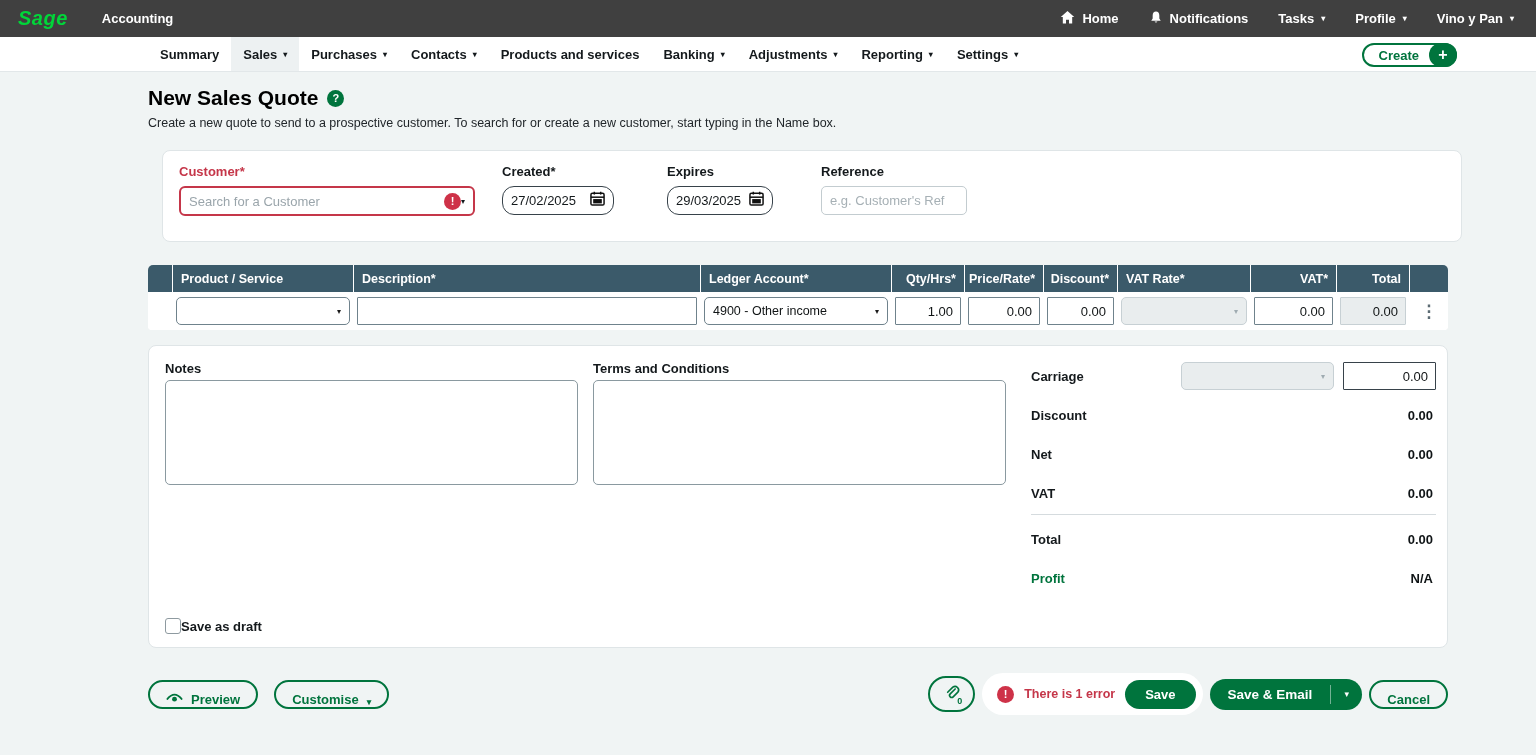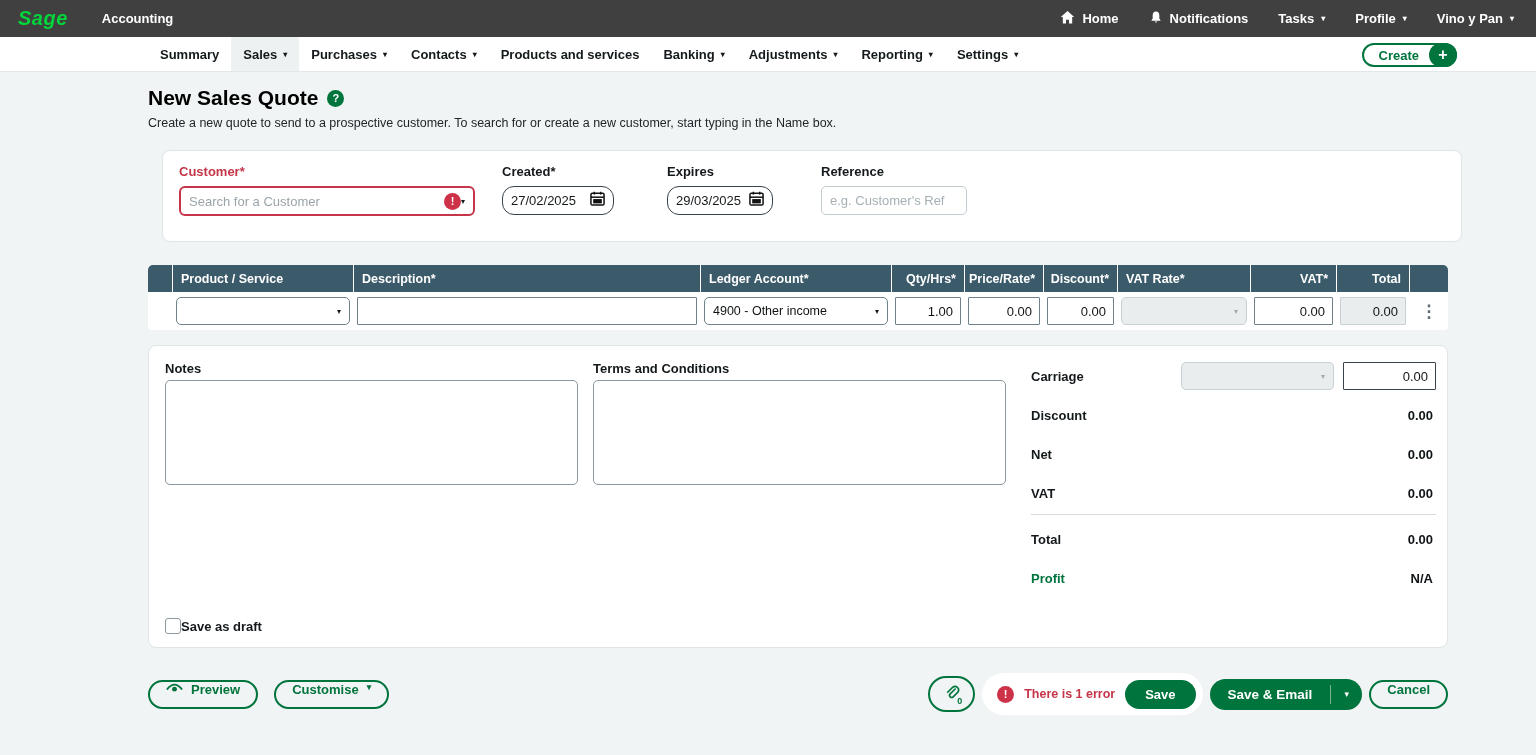--- a/index.html
+++ b/index.html
@@ -82,21 +82,21 @@
   .carriage-input .inp { border-color:#37424a; }
   .totals-divider { position:absolute; left:882px; top:168px; width:405px; height:1px; background:#d5dbde; }
   .profit-label { color:#00743d; }
 
   .draft-row { position:absolute; left:16px; top:272px; display:flex; align-items:center; gap:0; }
   .checkbox { width:16px; height:16px; border:1px solid #8e9aa0; border-radius:3px; background:#fff; }
   .draft-label { font-weight:700; font-size:13px; }
 
   
   .footer { position:absolute; left:148px; top:672px; width:1300px; height:44px; display:flex; align-items:center; }
-  .btn-outline { display:flex; align-items:flex-start; gap:8px; height:29px; border:2px solid #00743d; border-radius:15px; background:transparent; color:#00743d; font-weight:700; font-size:13px; padding:0 16px; font-family:inherit; }
+  .btn-outline { display:flex; align-items:flex-end; gap:8px; height:29px; border:2px solid #00743d; border-radius:15px; background:transparent; color:#00743d; font-weight:700; font-size:13px; padding:0 16px; font-family:inherit; }
   .footer-left { display:flex; gap:16px; }
   .footer-right { margin-left:auto; display:flex; align-items:center; gap:7px; }
   .attach-btn { position:relative; width:47px; height:36px; border:2px solid #00743d; border-radius:18px; background:transparent; display:flex; align-items:center; justify-content:center; }
   .attach-count { position:absolute; right:11px; bottom:4px; font-size:9px; font-weight:700; color:#00743d; }
   .error-save-pill { background:#fff; border-radius:22px; height:42px; display:flex; align-items:center; gap:10px; padding:0 7px 0 15px; }
   .error-text { color:#c53649; font-weight:700; font-size:12.5px; }
   .btn-solid { background:#00743d; color:#fff; border:none; border-radius:15px; height:29px; padding:0 20px; font-weight:700; font-size:13px; font-family:inherit; }
   .split-btn { display:flex; align-items:stretch; background:#00743d; border-radius:16px; overflow:hidden; height:31px; }
   .split-main { color:#fff; font-weight:700; font-size:13.5px; display:flex; align-items:center; padding:0 18px; }
   .split-divider { width:1px; background:rgba(255,255,255,.45); margin:6px 0; }

